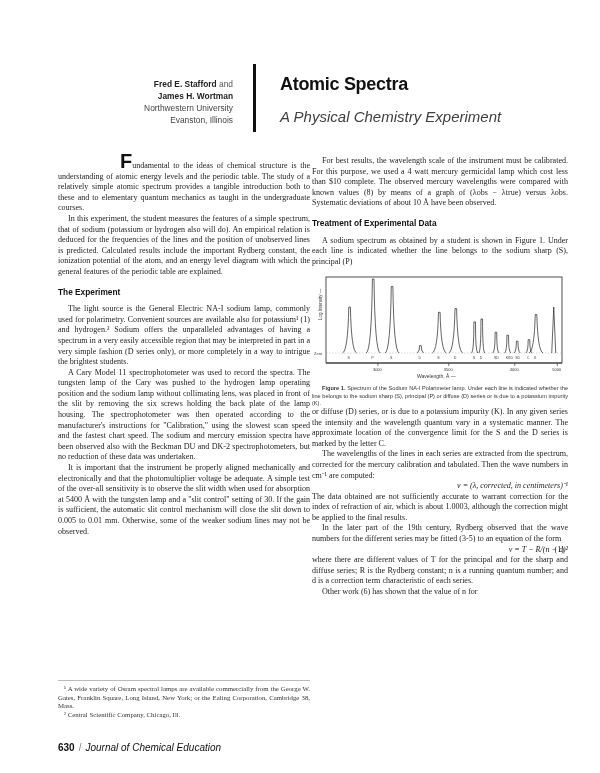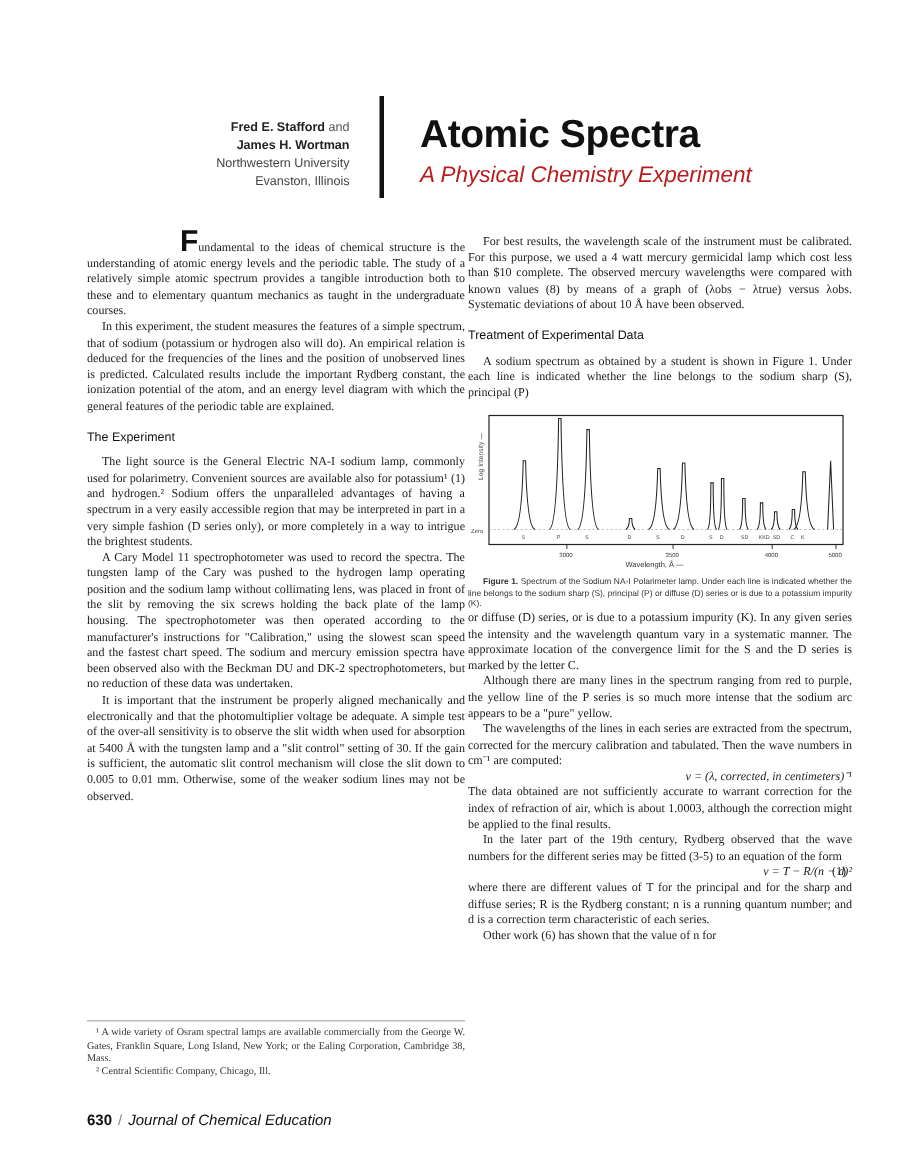--- a/index.html
+++ b/index.html
@@ -4,30 +4,30 @@
 <style>
   html, body { margin: 0; padding: 0; background: #ffffff; }
   body { width: 600px; height: 773px; position: relative; overflow: hidden; color: #1a1a1a; }
 
   .header { position: absolute; left: 0; top: 0; width: 600px; height: 140px; margin-left: 33px; }
   .authors { position: absolute; right: 400px; top: 78px; text-align: right; font-family: "Liberation Sans", sans-serif; font-size: 8.4px; line-height: 12px; color: #222; }
   .authors .name { font-weight: bold; }
   .authors .and { font-weight: normal; color: #555; }
   .authors .aff { color: #444; }
   .vbar { position: absolute; left: 220px; top: 64px; width: 3px; height: 68px; background: #111; }
-  .title { position: absolute; left: 247px; top: 74px; font-family: "Liberation Sans", sans-serif; font-weight: bold; font-size: 26px; letter-spacing: -0.3px; color: #111; }
-  .subtitle { position: absolute; left: 247px; top: 108px; font-family: "Liberation Sans", sans-serif; font-style: italic; font-size: 15px; color: #b91c1c; }
+  .title { position: absolute; left: 247px; top: 74px; font-family: "Liberation Sans", sans-serif; font-weight: bold; font-size: 18px; letter-spacing: -0.3px; color: #111; }
+  .subtitle { position: absolute; left: 247px; top: 108px; font-family: "Liberation Sans", sans-serif; font-style: italic; font-size: 15px; color: #404040; }
 
   .col { position: absolute; font-family: "Liberation Serif", serif; font-size: 8.05px; line-height: 10.6px; text-align: justify; color: #1c1c1c; }
   .col-left { left: 58px; top: 153px; width: 252px; }
   .col-right { left: 312px; top: 156px; width: 256px; }
   .col p { margin: 0; text-indent: 10px; }
   .col p.noind { text-indent: 0; }
   .dropcap { font-family: "Liberation Sans", sans-serif; font-weight: bold; font-size: 20px; line-height: 16px; float: none; margin-left: 62px; color: #111; }
-  h3.sec { font-family: "Liberation Sans", sans-serif; font-weight: normal; font-size: 8.3px; margin: 9px 0 7px 0; color: #111; }
+  h3.sec { font-family: "Liberation Sans", sans-serif; font-weight: bold; font-size: 8.3px; margin: 9px 0 7px 0; color: #111; }
 
   .eq { text-align: right; font-style: italic; margin: 3px 0 4px 0; text-indent: 0; position: relative; }
   .eq .num { position: absolute; right: 4px; font-style: normal; }
 
   .figure { position: relative; width: 256px; height: 106px; margin: 8px 0 4px 0; }
   .fig-caption { font-family: "Liberation Sans", sans-serif; font-size: 5.6px; line-height: 7.2px; color: #333; margin-bottom: 5px; text-indent: 0; }
   .fig-caption b { font-weight: bold; }
 
   .footnotes { position: absolute; left: 58px; top: 685px; width: 252px; font-family: "Liberation Serif", serif; font-size: 6.8px; line-height: 8.6px; color: #333; text-align: justify; }
   .fn-rule { position: absolute; left: 58px; top: 680px; width: 252px; height: 1px; background: #bbb; }
@@ -124,21 +124,20 @@
           <text x="197.8" y="96" font-size="4" font-family="Liberation Sans, sans-serif" fill="#333">4000</text>
           <line x1="245.28" x2="245.28" y1="88" y2="91" stroke="#222" stroke-width="0.6"></line>
           <text x="240.28" y="96" font-size="4" font-family="Liberation Sans, sans-serif" fill="#333">5000</text>
         </g>
       <text id="xlabel" x="105" y="103" font-size="5" font-family="Liberation Sans, sans-serif" fill="#333">Wavelength, Å —</text>
     </svg>
   </div>
   <p class="fig-caption"><b>Figure 1.</b> <span>Spectrum of the Sodium NA-I Polarimeter lamp. Under each line is indicated whether the line belongs to the sodium sharp (S), principal (P) or diffuse (D) series or is due to a potassium impurity (K).</span></p>
 
   <p class="noind">or diffuse (D) series, or is due to a potassium impurity (K). In any given series the intensity and the wavelength quantum vary in a systematic manner. The approximate location of the convergence limit for the S and the D series is marked by the letter C.</p>
-  <p>Although there are many lines in the spectrum ranging from red to purple, the yellow line of the P series is so much more intense that the sodium arc appears to be a "pure" yellow.</p>
   <p>The wavelengths of the lines in each series are extracted from the spectrum, corrected for the mercury calibration and tabulated. Then the wave numbers in cm⁻¹ are computed:</p>
   <p class="eq">ν = (λ, corrected, in centimeters)⁻¹</p>
   <p class="noind">The data obtained are not sufficiently accurate to warrant correction for the index of refraction of air, which is about 1.0003, although the correction might be applied to the final results.</p>
   <p>In the later part of the 19th century, Rydberg observed that the wave numbers for the different series may be fitted (3-5) to an equation of the form</p>
   <p class="eq"><span>ν = T − R/(n − d)²</span><span class="num">(1)</span></p>
   <p class="noind">where there are different values of T for the principal and for the sharp and diffuse series; R is the Rydberg constant; n is a running quantum number; and d is a correction term characteristic of each series.</p>
   <p>Other work (6) has shown that the value of n for</p>
 </div>
 
 </body></html>

